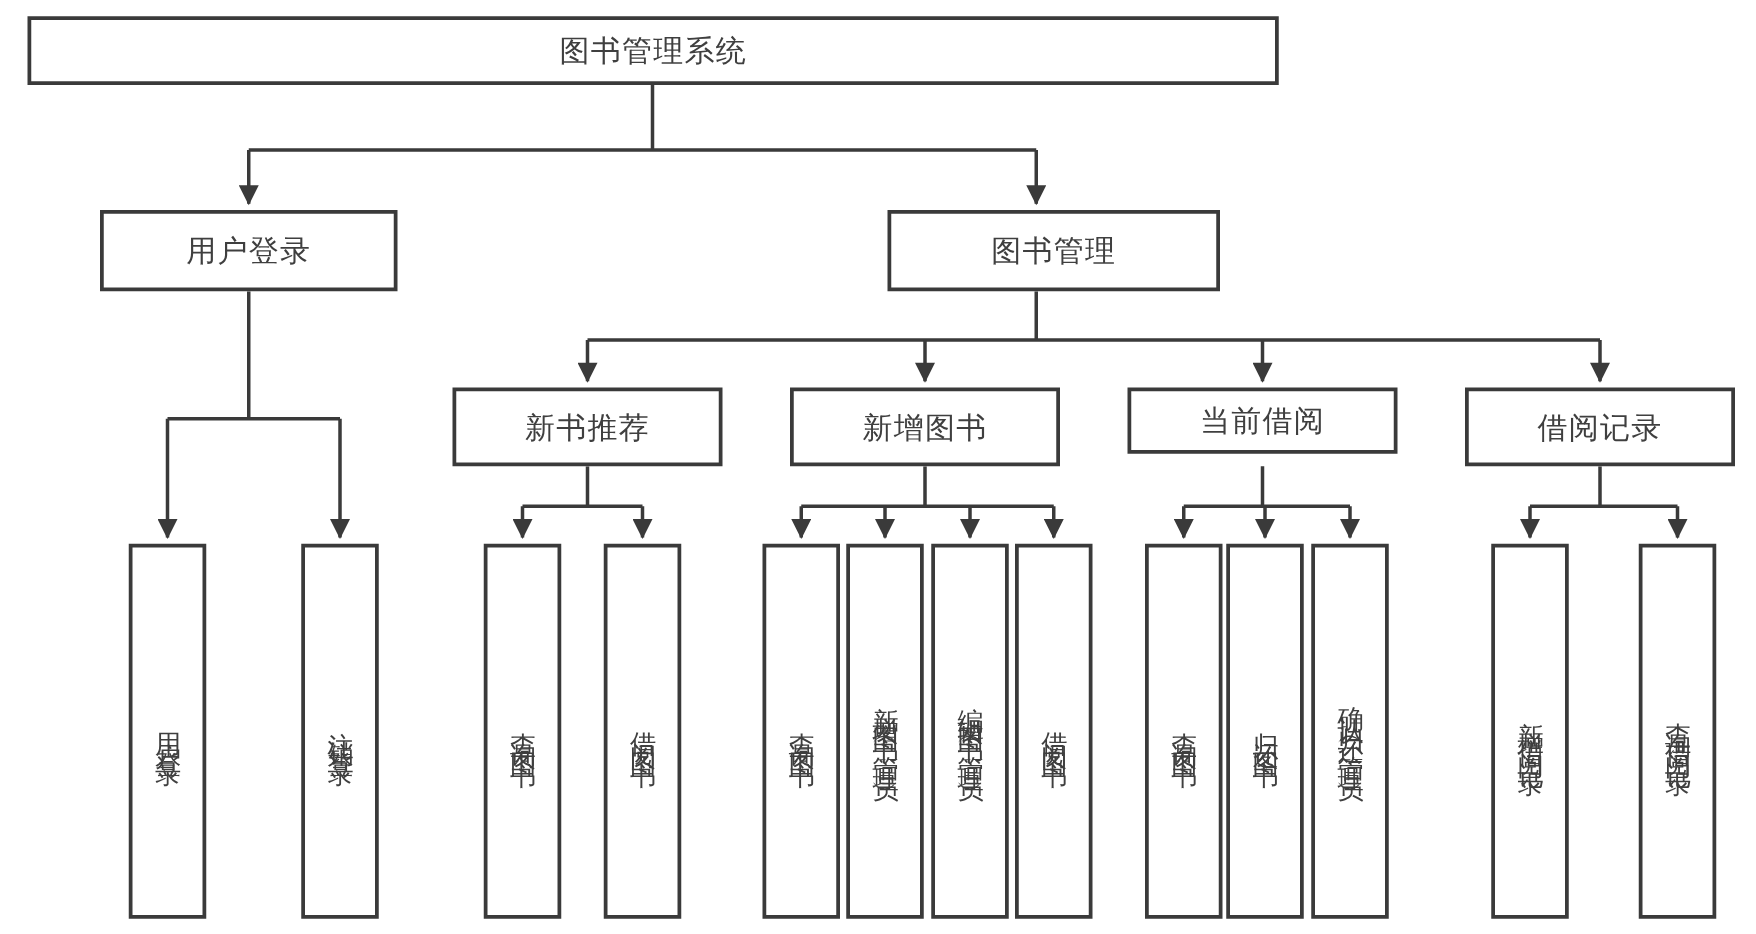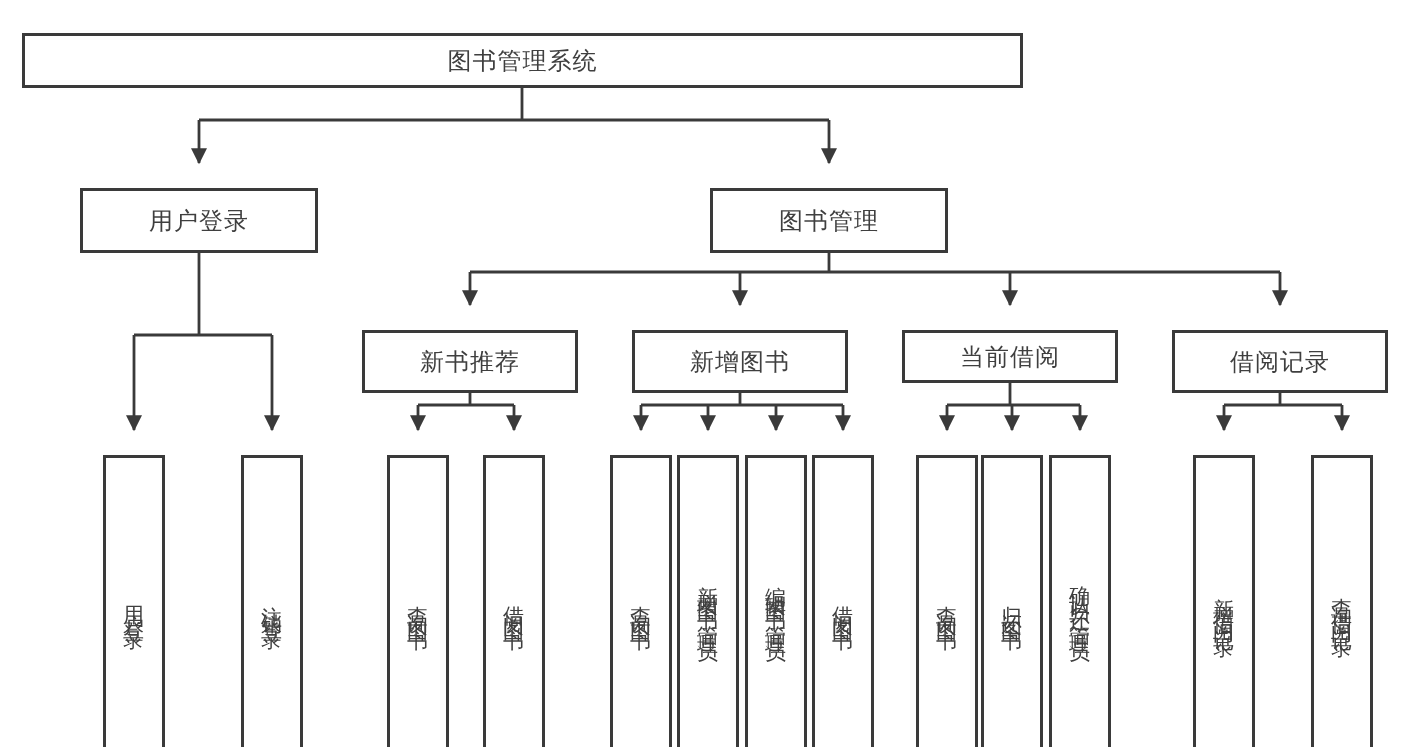--- a/index.html
+++ b/index.html
@@ -22,21 +22,20 @@
     box-sizing: border-box;
     border: 3px solid #3a3a3a;
     background: #ffffff;
     display: flex;
     align-items: center;
     justify-content: center;
     color: #3f3f3f;
     font-size: 24px;
     letter-spacing: 1px;
     z-index: 2;
-    margin-top: 20px;
   }
   .leaf {
     font-size: 21px;
   }
   .leaf .vtext {
     writing-mode: vertical-rl;
     text-orientation: mixed;
     letter-spacing: 8px;
     line-height: 1;
     white-space: nowrap;
@@ -101,21 +100,21 @@
     </g>
   </svg>
 
   <div class="node" style="left:22px; top:13px; width:1001px; height:55px;">
     <span>图书管理系统</span>
   </div>
 
   <div class="node" style="left:80px; top:168px; width:238px; height:65px;">
     <span>用户登录</span>
   </div>
-  <div class="node" style="left:710px; top:168px; width:238px; height:65px;">
+  <div class="node" style="left:710px; top:168px; width:266px; height:65px;">
     <span>图书管理</span>
   </div>
 
   <div class="node" style="left:362px; top:310px; width:216px; height:63px;">
     <span>新书推荐</span>
   </div>
   <div class="node" style="left:632px; top:310px; width:216px; height:63px;">
     <span>新增图书</span>
   </div>
   <div class="node" style="left:902px; top:310px; width:216px; height:53px;">

